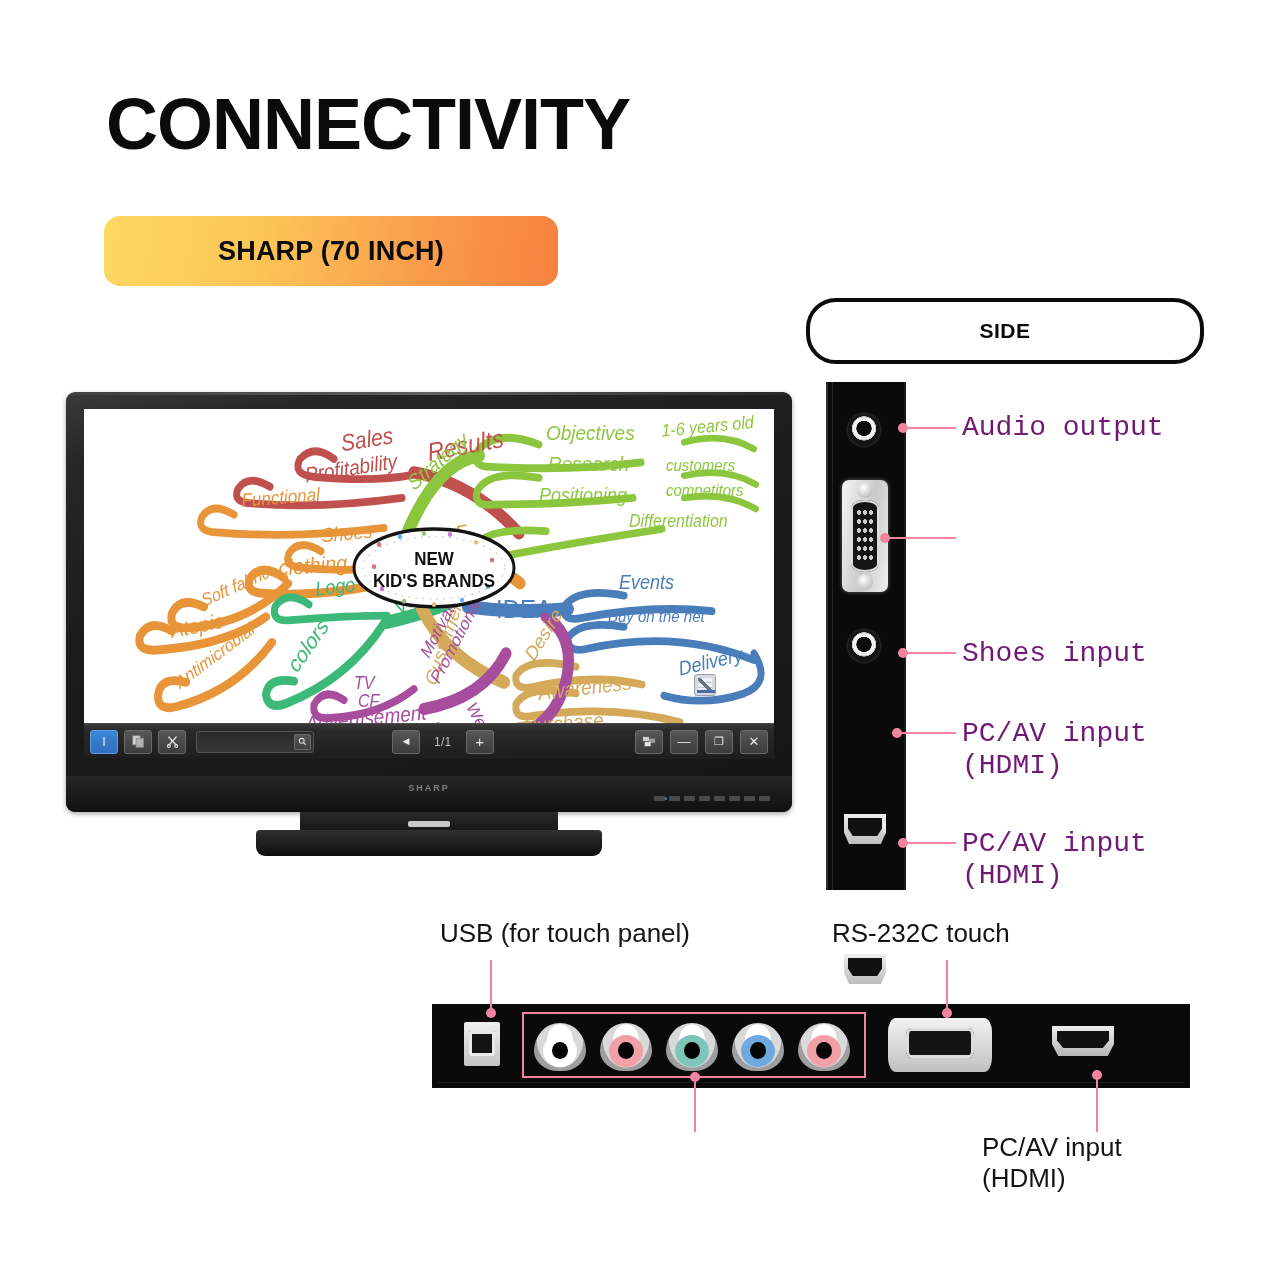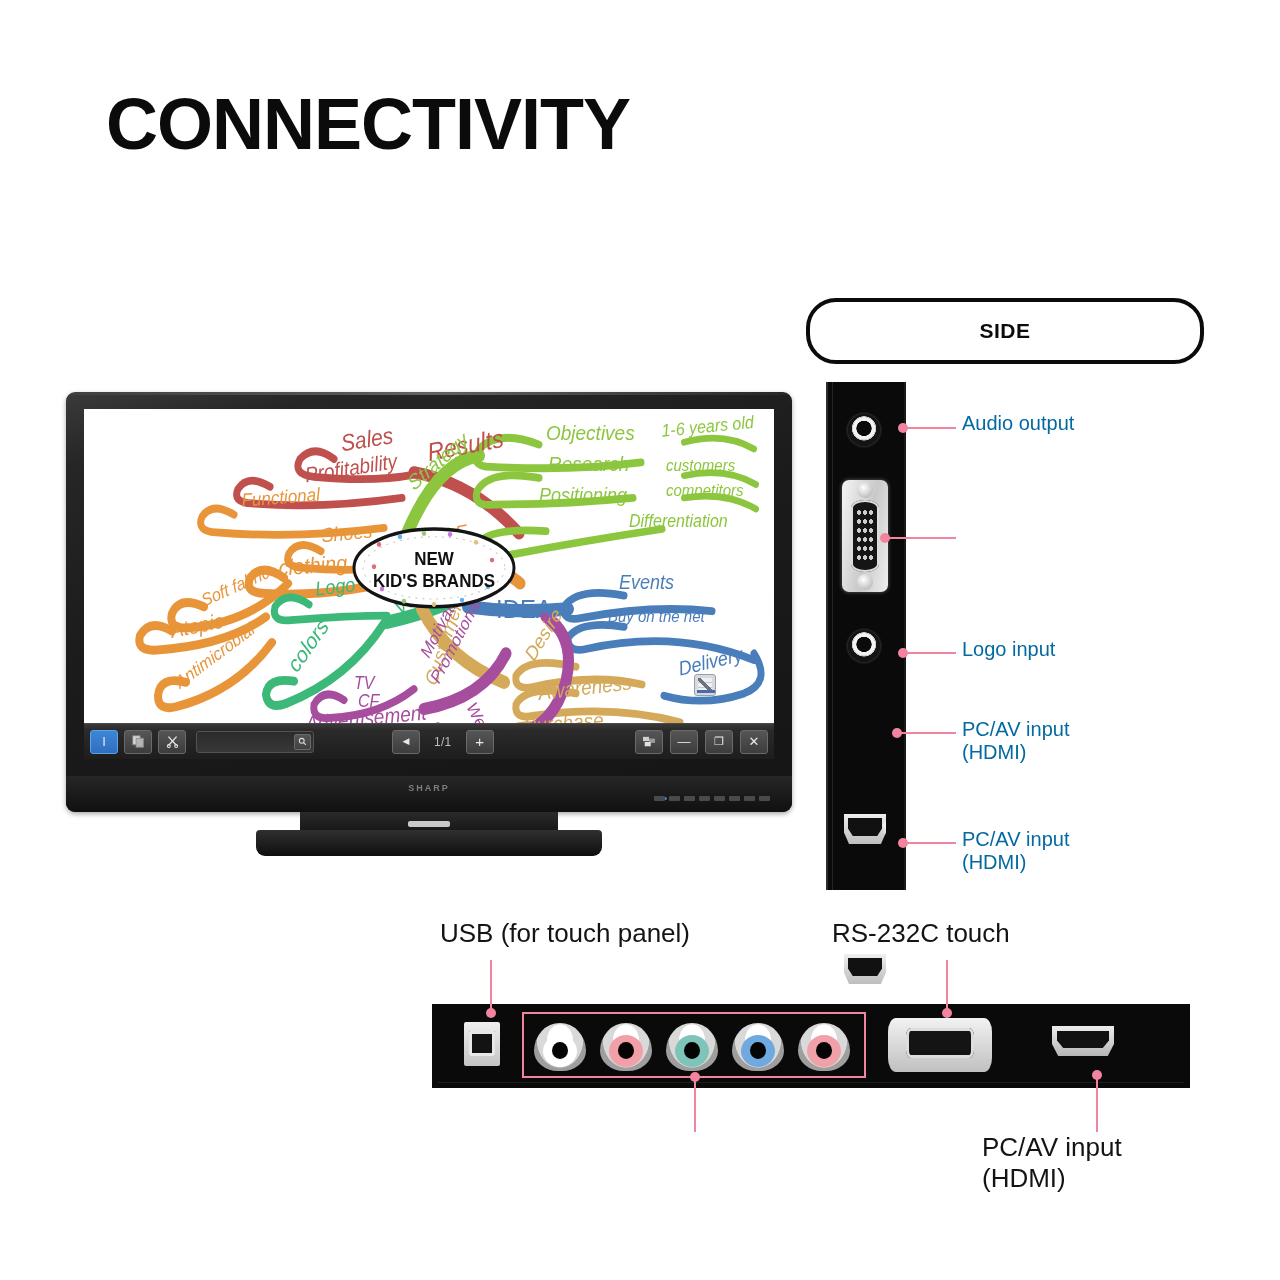--- a/index.html
+++ b/index.html
@@ -189,22 +189,22 @@
   .hdmi .tab { position:absolute; right:-11px; top:5px; width:16px; height:18px;
     border-radius:50%; background: radial-gradient(circle at 40% 35%, #fff, #b4b4b4); }
 
   
   .lead { position: absolute; background: #f3849f; }
   .lead.h { height: 2px; }
   .lead.v { width: 2px; }
   .dot { position: absolute; width: 10px; height: 10px; border-radius: 50%; background: #f3849f; }
 
   .port-label {
-    position: absolute; font-size: 20px; color: #0369a1; line-height: 1.14;
-    font-family: Liberation Sans, sans-serif; white-space: pre-line;
+    position: absolute; font-size: 28px; color: #701a75; line-height: 1.14;
+    font-family: Liberation Mono, monospace; white-space: pre-line;
   }
 
   
   .bottom-strip {
     position: absolute; left: 432px; top: 1004px; width: 758px; height: 84px;
     background: #0a0a0a;
   }
   .bottom-strip::after {
     content:""; position:absolute; left:6px; right:6px; bottom:5px; height:1px; background:#1e1e1e;
   }
@@ -257,20 +257,23 @@
 
   .btm-label { position:absolute; font-size:26px; color:#141414; line-height:1.18; white-space: pre-line; }
 </style>
 </head>
 <body>
 
 <div id="root">
 
   <div class="page-title">CONNECTIVITY</div>
 
+  <div class="model-badge">
+    <span>SHARP (70 INCH)</span>
+  </div>
 
   <div class="pill" id="pill-side">
     <span>SIDE</span>
   </div>
 
 
   <div class="monitor">
     <div class="bezel"></div>
 
     <div class="screen">
@@ -484,21 +487,21 @@
 
   <div class="dot" style="left:898px; top:423px;"></div>
   <div class="lead h" style="left:906px; top:427px; width:50px;"></div>
   <div class="port-label" style="left:962px; top:412px;">Audio output</div>
 
   <div class="dot" style="left:880px; top:533px;"></div>
   <div class="lead h" style="left:888px; top:537px; width:68px;"></div>
 
   <div class="dot" style="left:898px; top:648px;"></div>
   <div class="lead h" style="left:906px; top:652px; width:50px;"></div>
-  <div class="port-label" style="left:962px; top:638px;">Logo input</div>
+  <div class="port-label" style="left:962px; top:638px;">Shoes input</div>
 
   <div class="dot" style="left:892px; top:728px;"></div>
   <div class="lead h" style="left:900px; top:732px; width:56px;"></div>
   <div class="port-label" style="left:962px; top:718px;">PC/AV input
 (HDMI)</div>
 
   <div class="dot" style="left:898px; top:838px;"></div>
   <div class="lead h" style="left:906px; top:842px; width:50px;"></div>
   <div class="port-label" style="left:962px; top:828px;">PC/AV input
 (HDMI)</div>

